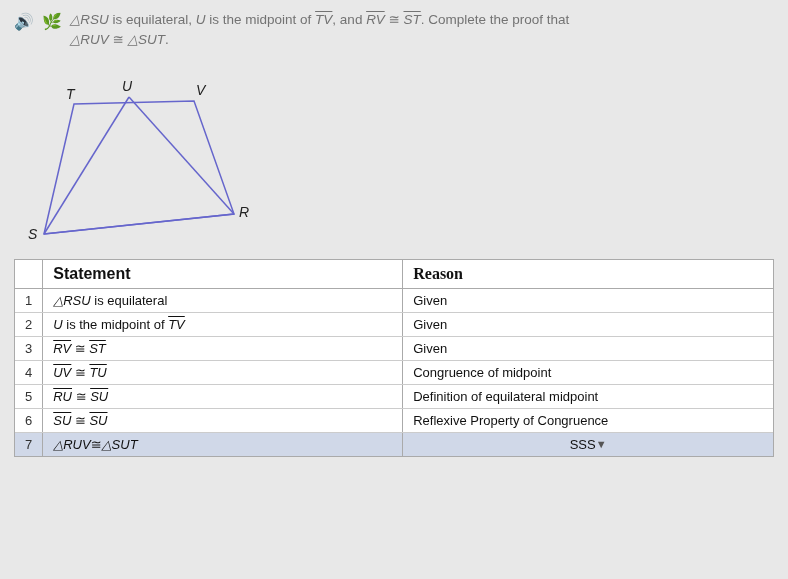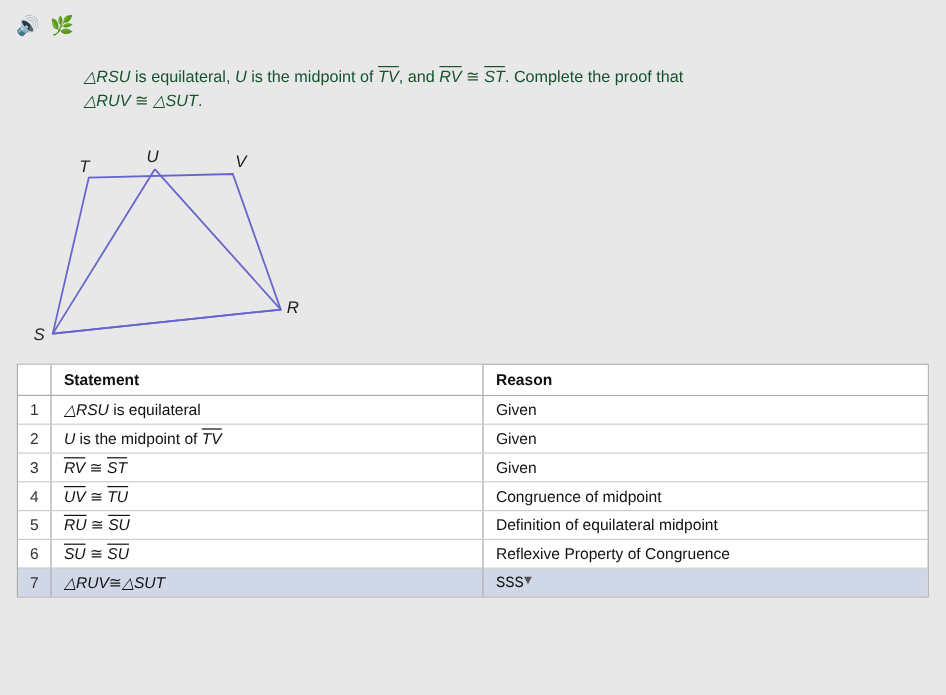--- a/index.html
+++ b/index.html
@@ -23,23 +23,22 @@
       cursor: pointer;
     }
     .hint-icon {
       font-size: 16px;
       margin-top: 2px;
       cursor: pointer;
     }
     .problem-text {
       font-size: 13.5px;
       line-height: 1.5;
-      color: #14532d;
+      color: #737373;
       max-width: 680px;
-      margin-top: 44px;
     }
     .overline {
       text-decoration: overline;
     }
     .diagram-area {
       margin: 0 14px 10px 14px;
       width: 260px;
       height: 190px;
       position: relative;
     }
@@ -56,25 +55,26 @@
       width: 100%;
       border-collapse: collapse;
     }
     .proof-table th {
       background: #fff;
       border-bottom: 1px solid #aaa;
       border-right: 1px solid #aaa;
       padding: 5px 10px;
       text-align: left;
       font-weight: bold;
-      font-size: 13px;
+      font-size: 16px;
       color: #111;
     }
     .proof-table th:last-child {
       border-right: none;
+      font-family: Liberation Serif, serif;
     }
     .proof-table td {
       padding: 4px 10px;
       border-bottom: 1px solid #ccc;
       border-right: 1px solid #aaa;
       font-size: 13px;
       color: #111;
       vertical-align: middle;
     }
     .proof-table td:last-child {
@@ -93,22 +93,21 @@
     }
     .proof-table .reason-col {
       position: relative;
     }
     .highlighted-row td {
       background: #d0d8e8;
     }
     .dropdown-cell {
       display: flex;
       align-items: center;
-      justify-content: flex-start;
-      font-family: Liberation Mono, monospace;
+      justify-content: center;
     }
     .dropdown-arrow {
       font-size: 11px;
       color: #555;
       cursor: pointer;
     }
   </style>
 </head>
 <body>
 

